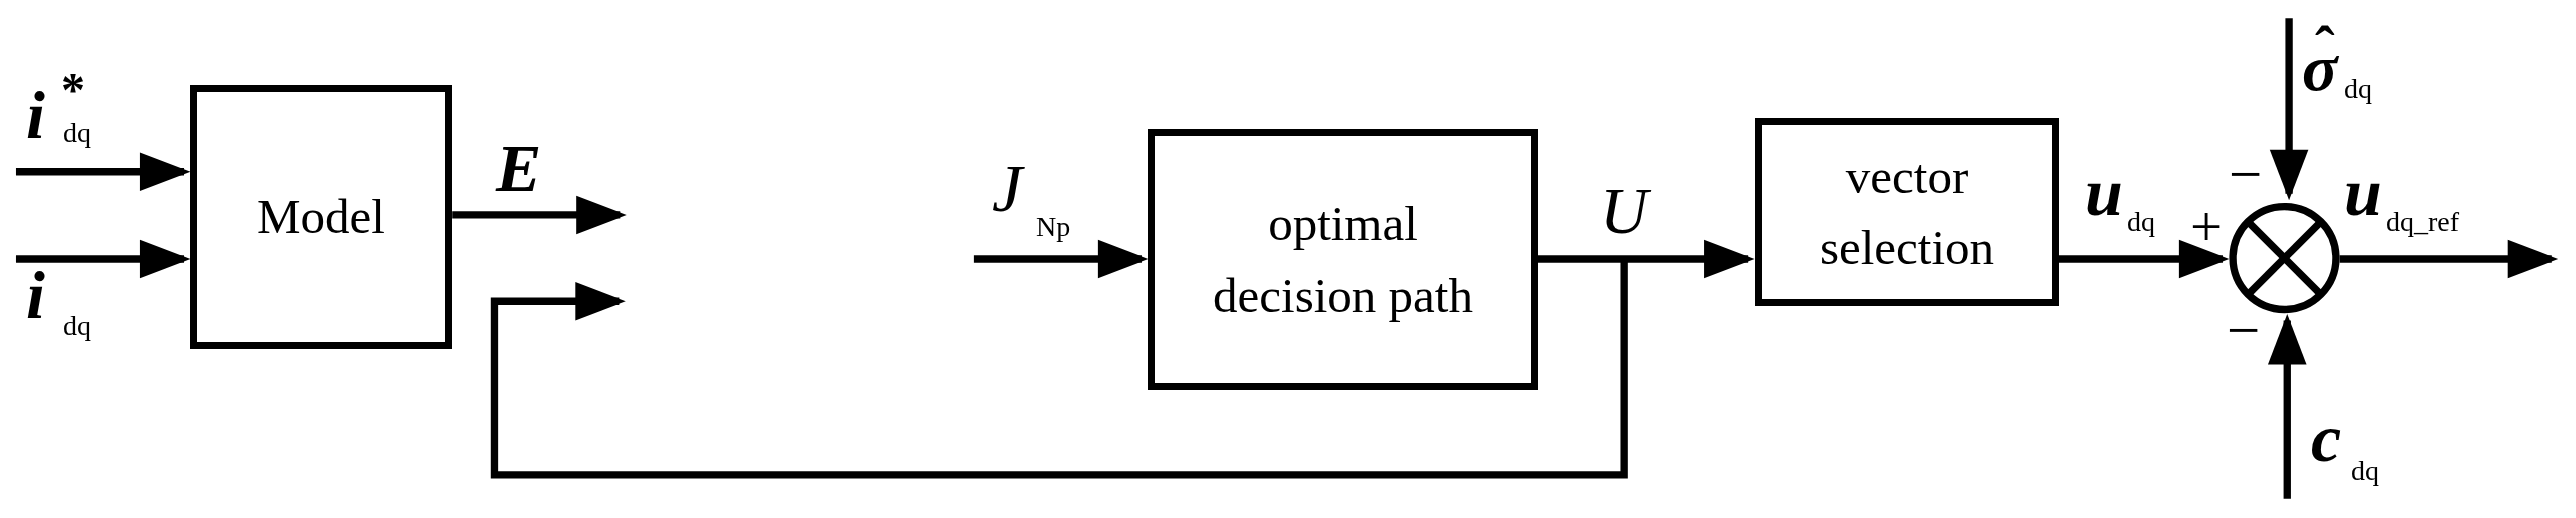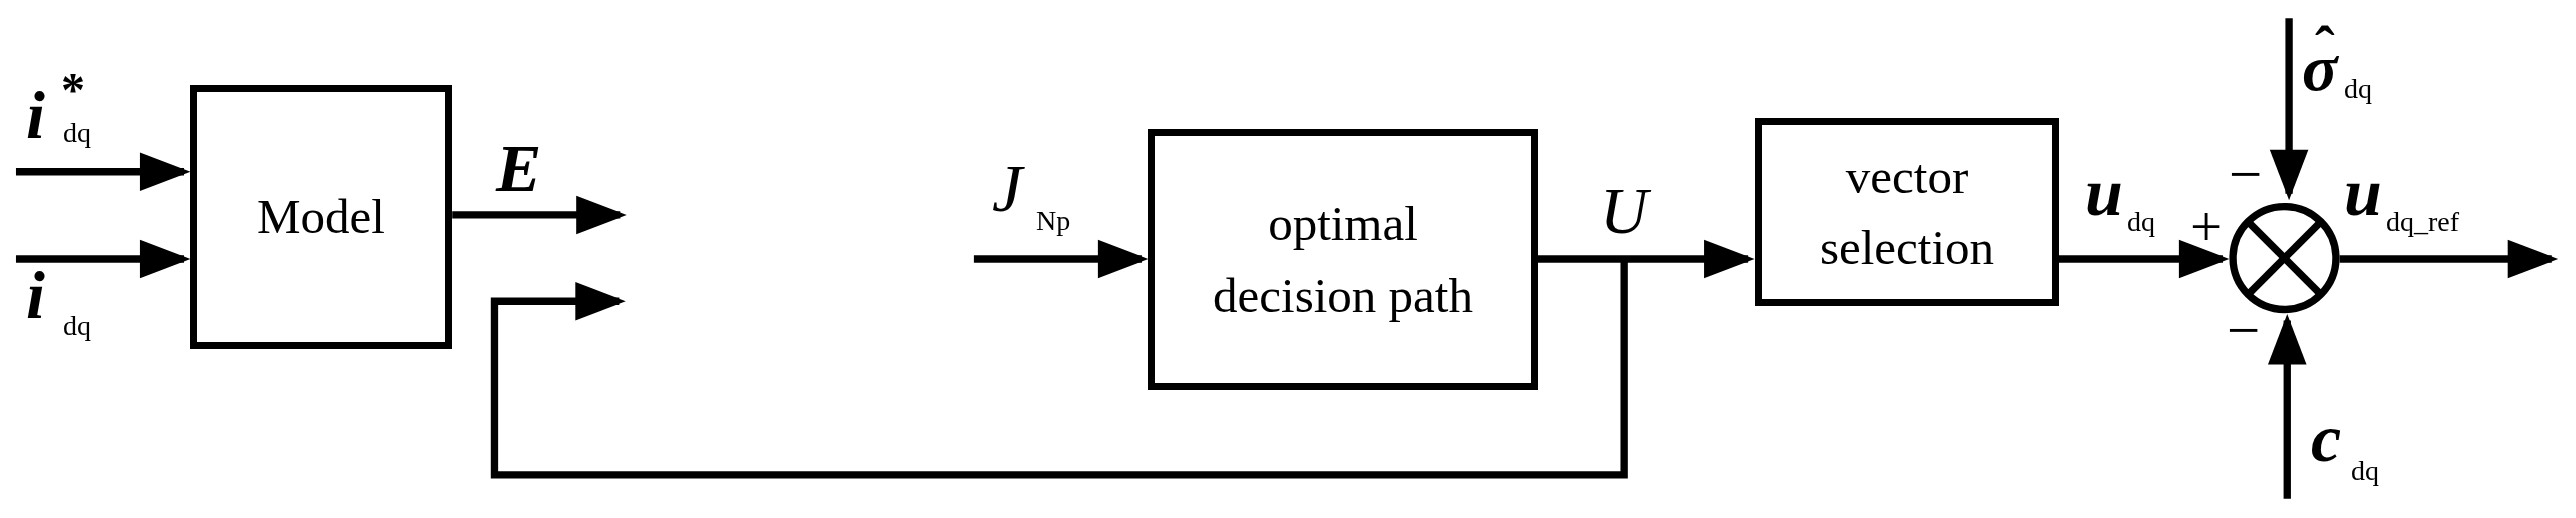--- a/index.html
+++ b/index.html
@@ -120,21 +120,21 @@
     <span class="g" style="left:0;top:0;">i</span>
     <span class="sub" style="left:37px;top:51px;">dq</span>
   </div>
 
   <div class="lbl" style="left:496px;top:134px;">
     <span class="g" style="left:0;top:0;">E</span>
   </div>
 
   <div class="lbl" style="left:992px;top:154px;">
     <span class="g-light" style="left:0;top:0;">J</span>
-    <span class="sub" style="left:44px;top:53px;">Np</span>
+    <span class="sub" style="left:44px;top:59px;">Np</span>
   </div>
 
   <div class="lbl" style="left:1600px;top:178px;">
     <span class="g-light" style="left:0;top:0;font-size:66px;">U</span>
   </div>
 
   <div class="lbl" style="left:2085px;top:158px;">
     <span class="g" style="left:0;top:0;">u</span>
     <span class="sub" style="left:42px;top:50px;">dq</span>
   </div>

